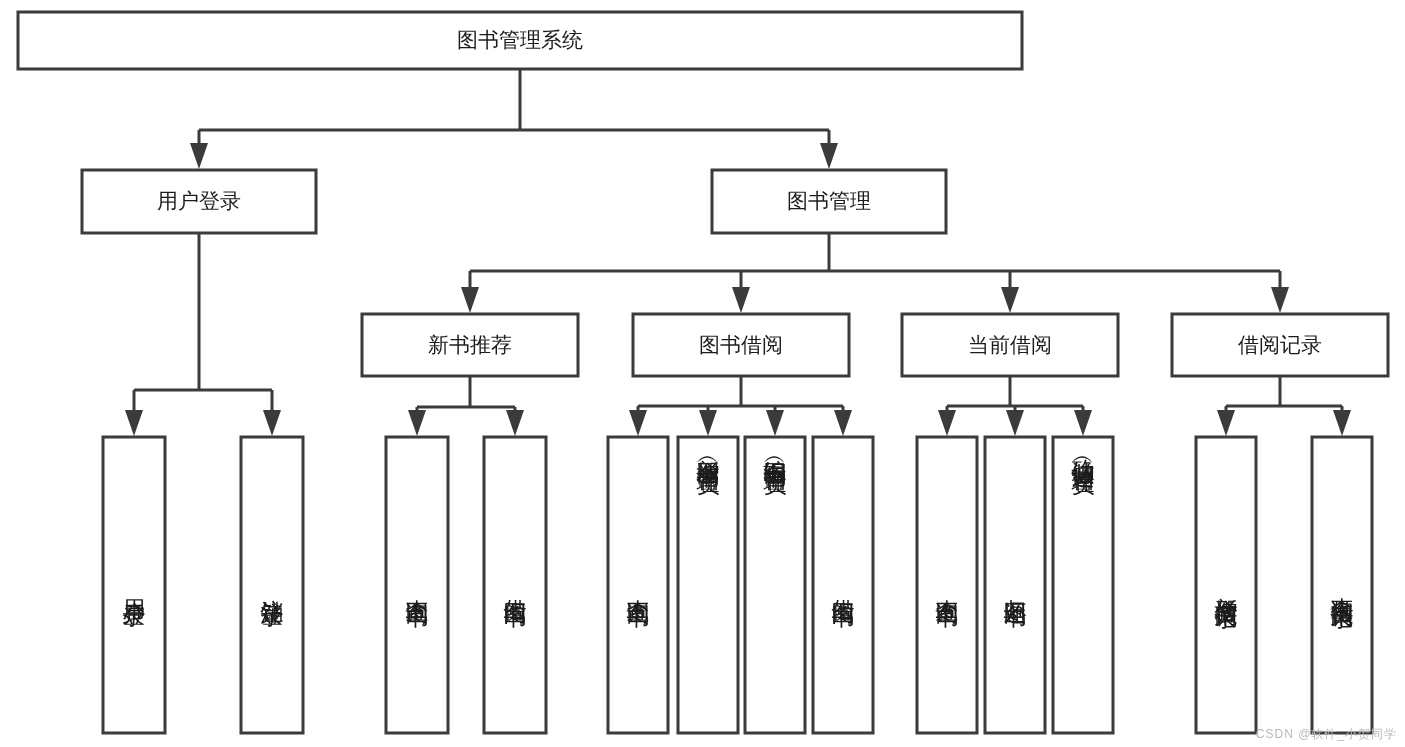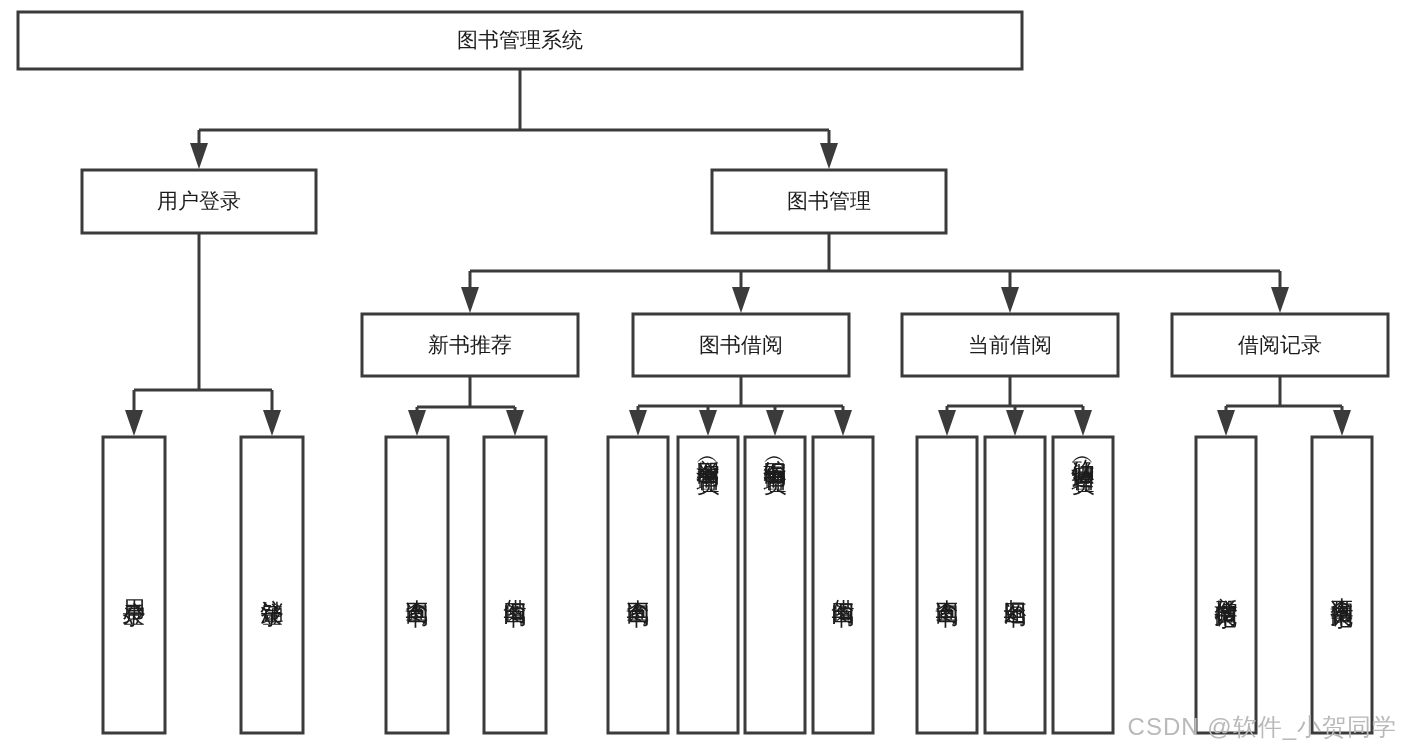--- a/index.html
+++ b/index.html
@@ -65,21 +65,21 @@
   .node-label-v.top-aligned {
     justify-content: flex-start;
     padding-top: 4px;
     box-sizing: border-box;
   }
   .watermark {
     position: absolute;
     right: 8px;
     bottom: 4px;
     font-family: "Liberation Sans", "DejaVu Sans", sans-serif;
-    font-size: 24px;
+    font-size: 12px;
     color: #b9b9b9;
     letter-spacing: 1px;
     white-space: nowrap;
     user-select: none;
   }
 </style>
 </head>
 <body>
 
 <div id="diagram-root">

